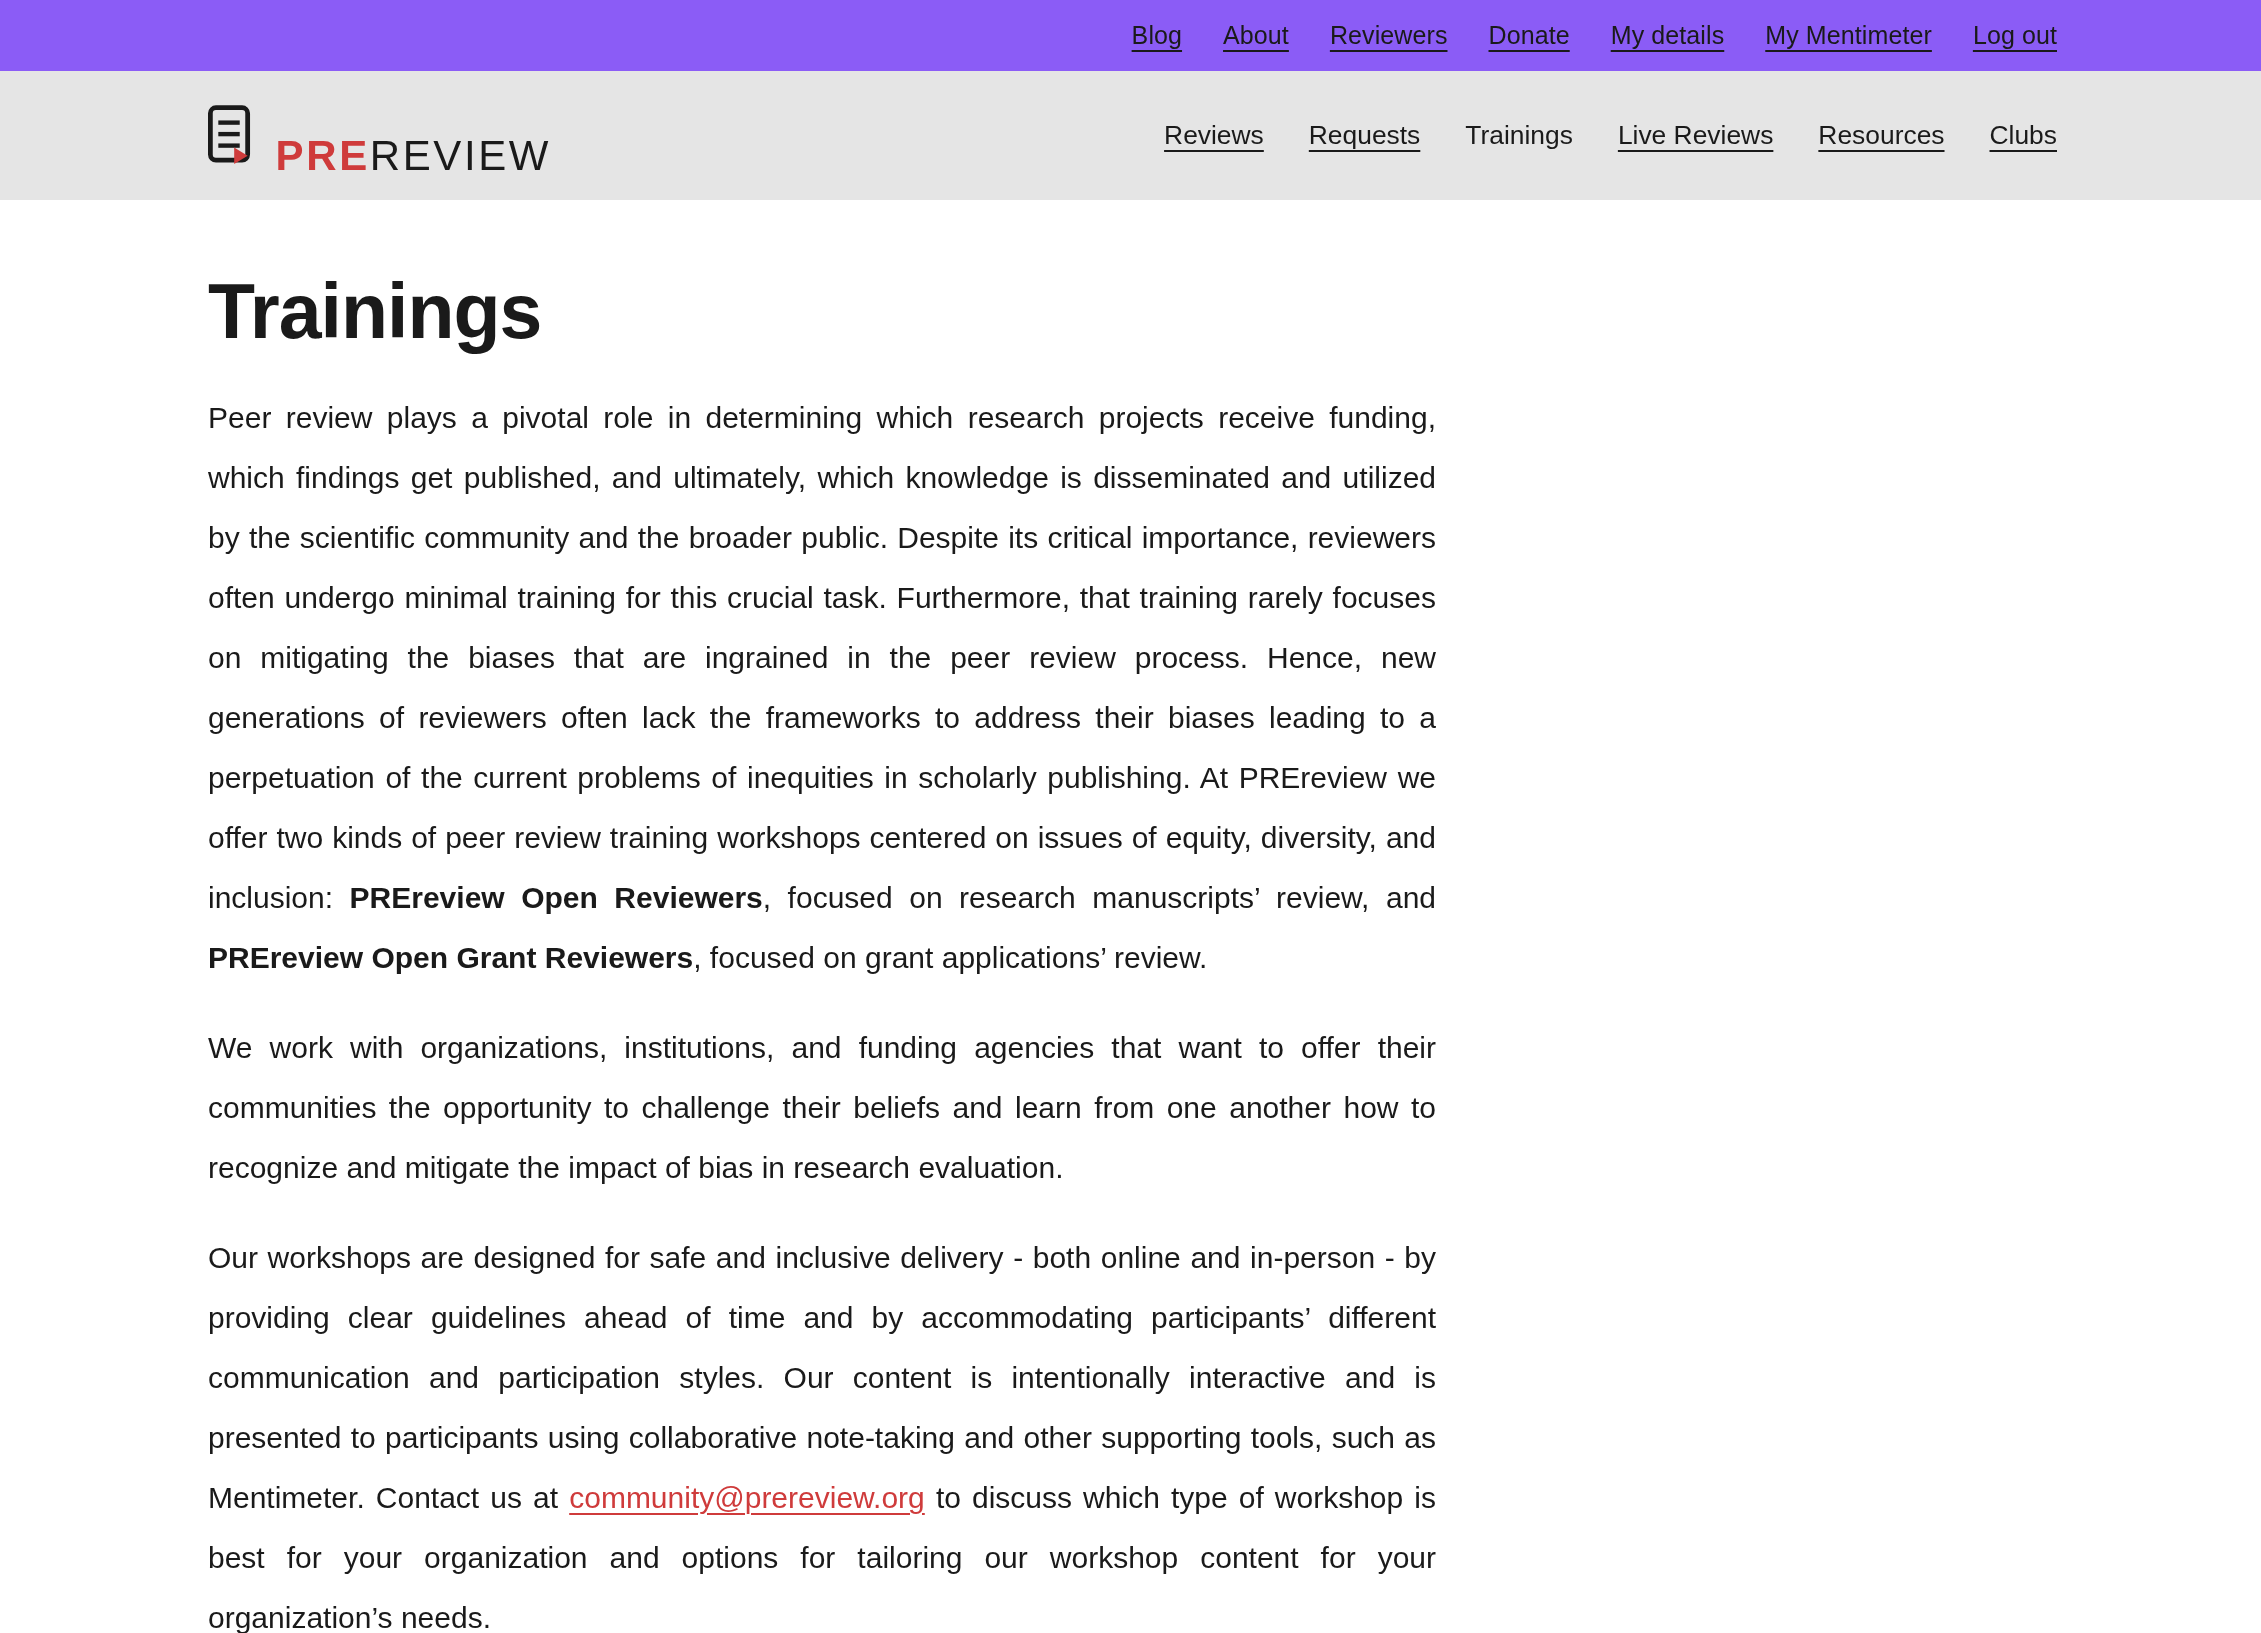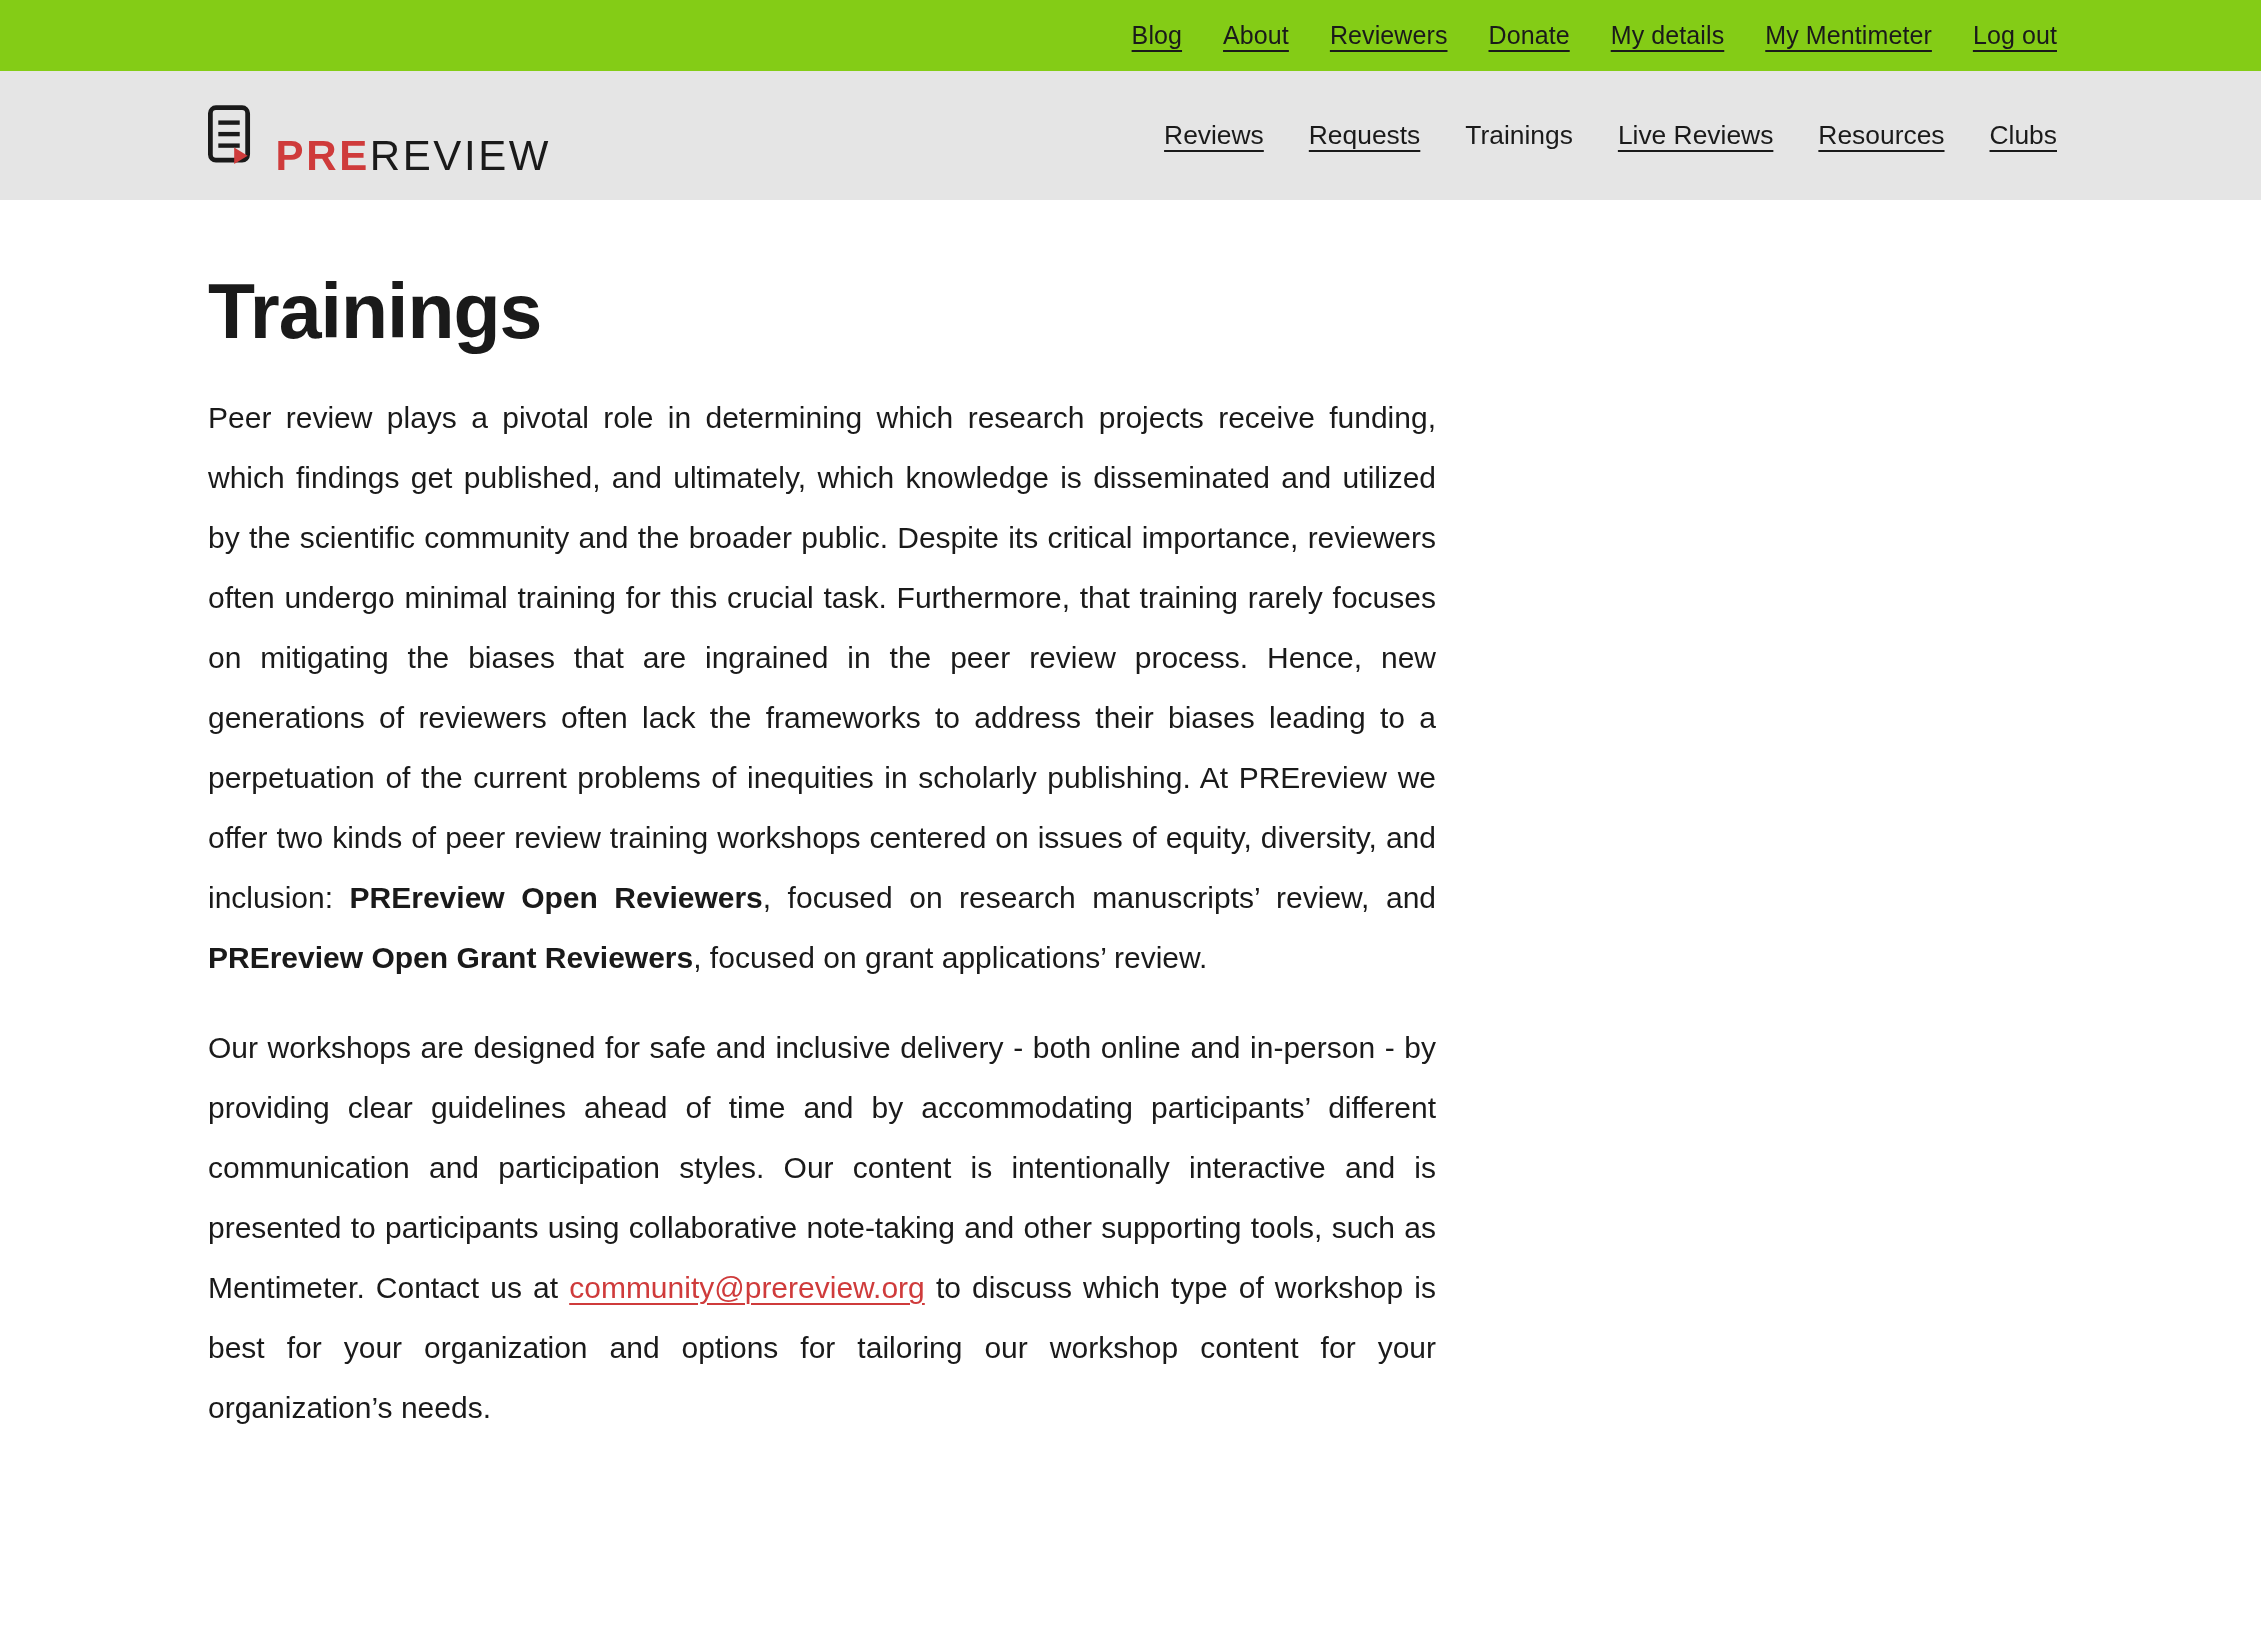--- a/index.html
+++ b/index.html
@@ -11,21 +11,21 @@
     height: 1633px;
     background: #ffffff;
     font-family: "Liberation Sans", sans-serif;
     color: #1a1a1a;
     overflow: hidden;
   }
 
   
   .topbar {
     height: 71px;
-    background: #84cc16;
+    background: #8b5cf6;
     display: flex;
     align-items: center;
     justify-content: flex-end;
     box-sizing: border-box;
     padding-right: 204px;
   }
   .topbar-links {
     display: flex;
     align-items: center;
     gap: 41px;
@@ -182,19 +182,20 @@
 
 </header>
 
 <main class="content">
   <div class="content-col">
 
     <h1 class="page-title">Trainings</h1>
 
     <p class="body-p first"><span>Peer review plays a pivotal role in determining which research projects receive funding, which findings get published, and ultimately, which knowledge is disseminated and utilized by the scientific community and the broader public. Despite its critical importance, reviewers often undergo minimal training for this crucial task. Furthermore, that training rarely focuses on mitigating the biases that are ingrained in the peer review process. Hence, new generations of reviewers often lack the frameworks to address their biases leading to a perpetuation of the current problems of inequities in scholarly publishing. At PREreview we offer two kinds of peer review training workshops centered on issues of equity, diversity, and inclusion: </span><b>PREreview Open Reviewers</b><span>, focused on research manuscripts’ review, and </span><b>PREreview Open Grant Reviewers</b><span>, focused on grant applications’ review.</span></p>
 
+    <p class="body-p">We work with organizations, institutions, and funding agencies that want to offer their communities the opportunity to challenge their beliefs and learn from one another how to recognize and mitigate the impact of bias in research evaluation.</p>
 
     <p class="body-p"><span>Our workshops are designed for safe and inclusive delivery - both online and in-person - by providing clear guidelines ahead of time and by accommodating participants’ different communication and participation styles. Our content is intentionally interactive and is presented to participants using collaborative note-taking and other supporting tools, such as Mentimeter. Contact us at </span><a class="maillink">community@prereview.org</a><span> to discuss which type of workshop is best for your organization and options for tailoring our workshop content for your organization’s needs.</span></p>
 
 
   </div>
 </main>
 
 
 </body></html>

